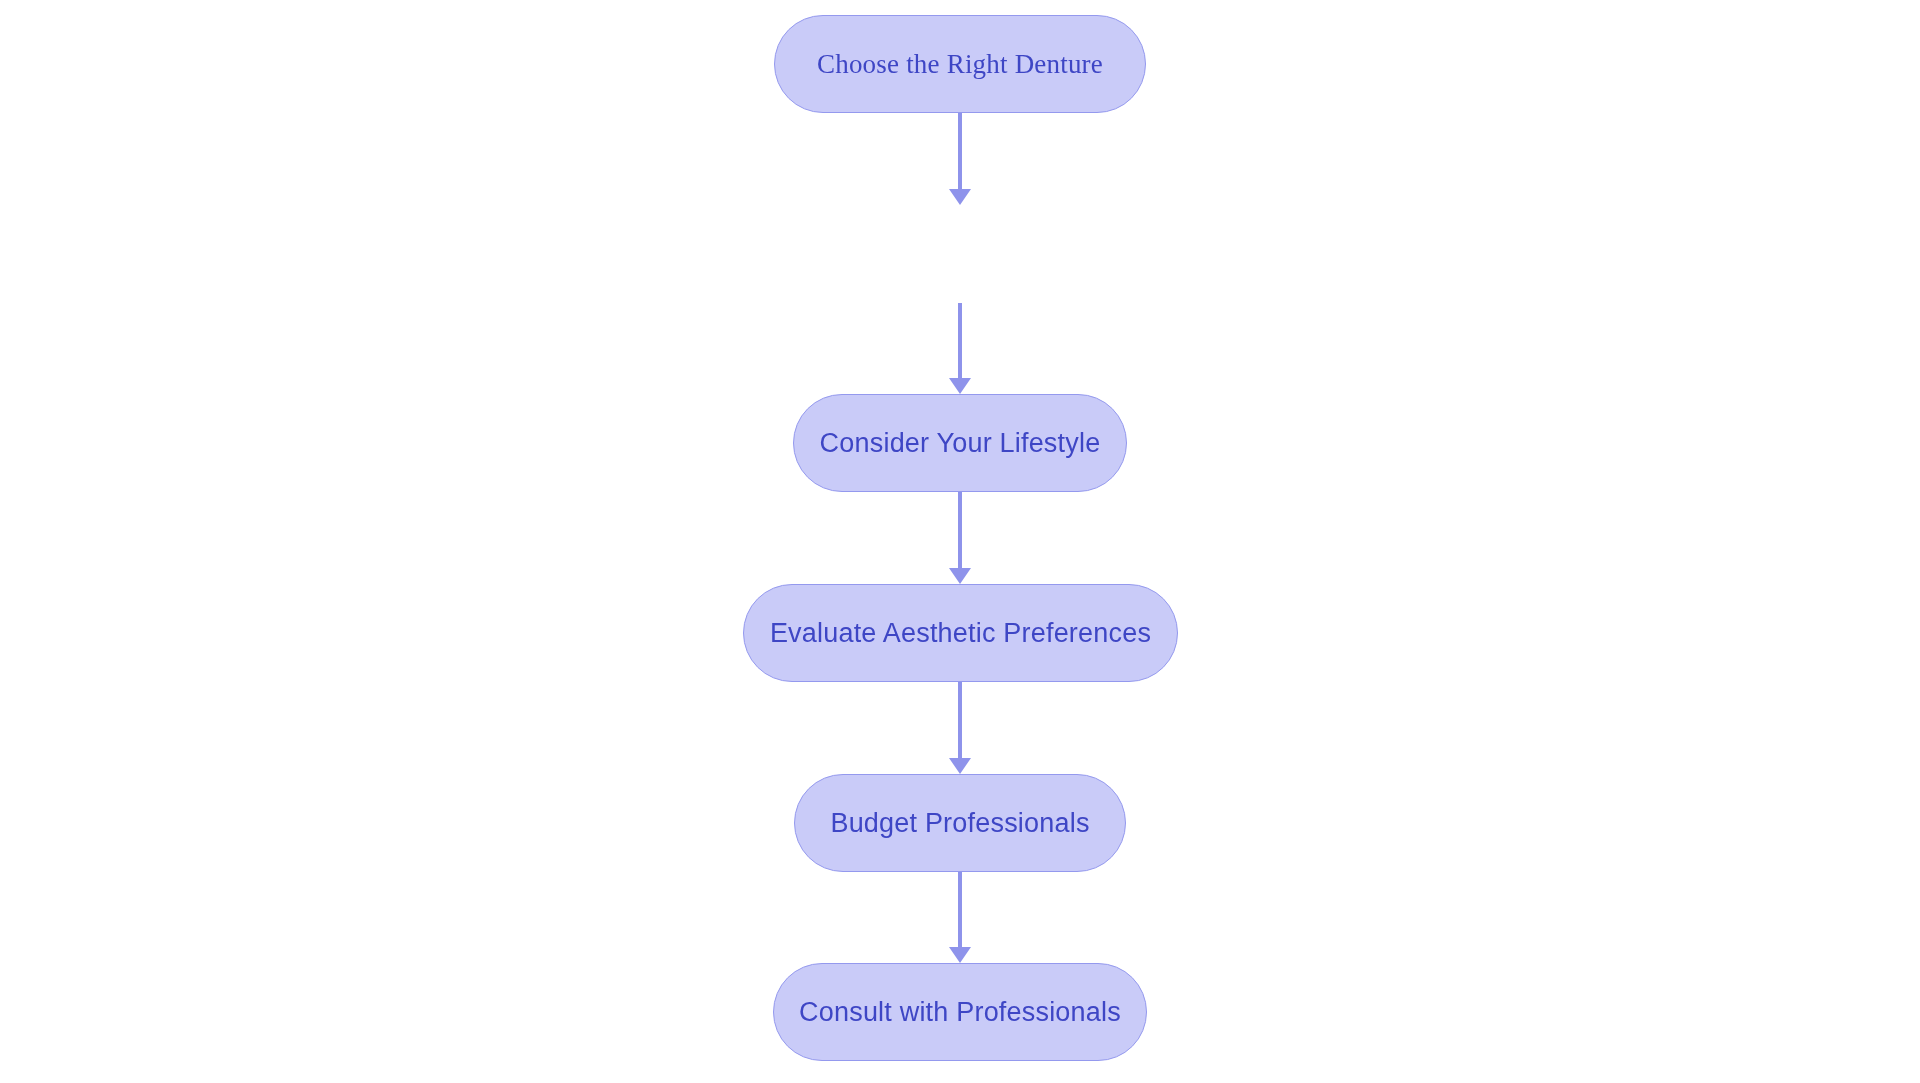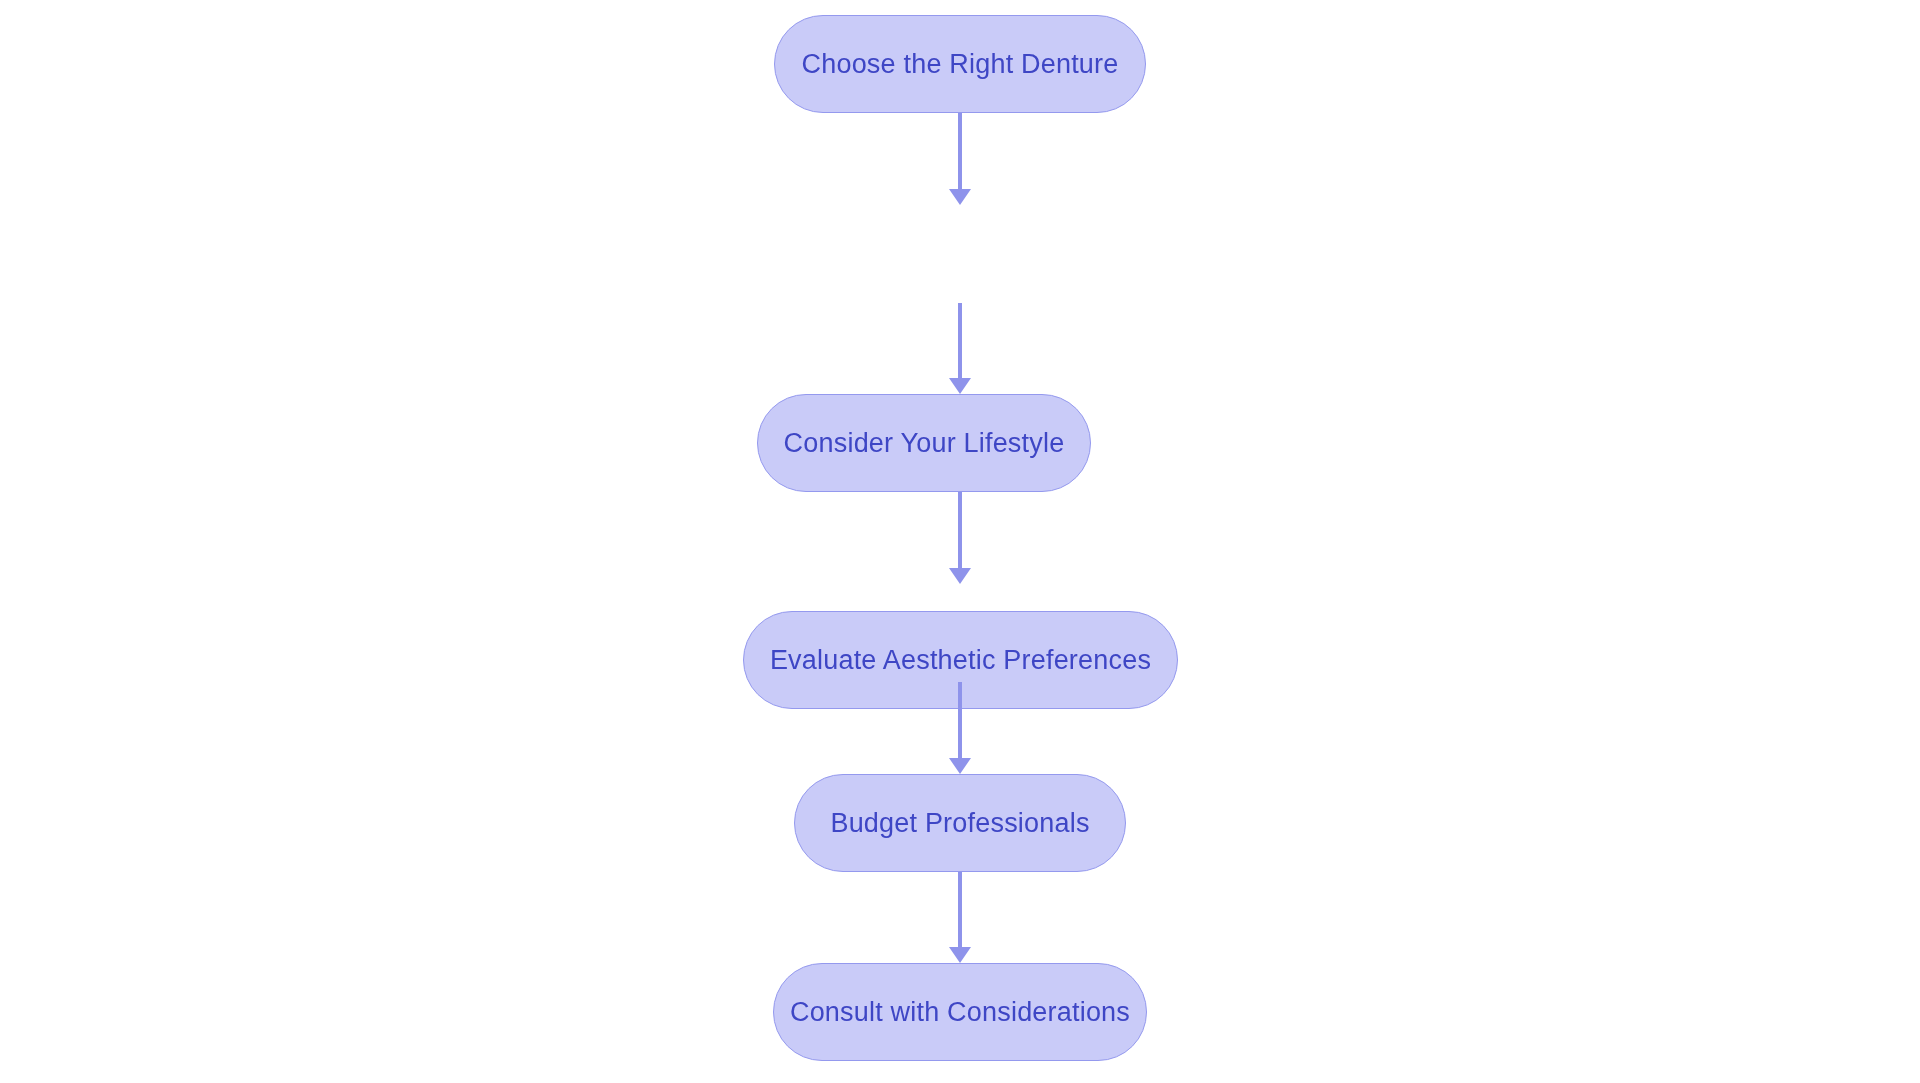--- a/index.html
+++ b/index.html
@@ -53,59 +53,59 @@
     border-left: 11px solid transparent;
     border-right: 11px solid transparent;
     border-top: 16px solid #8e93eb;
   }
 </style>
 </head>
 <body>
 
 <div class="canvas">
 
-  <div class="node" style="left:774px; top:15px; width:372px;">
+  <div class="node" style="left:774px; top:15px; width:372px;font-family:Liberation Serif, serif;">
     <span class="node-label">Choose the Right Denture</span>
   </div>
 
   <div class="arrow" style="top:113px; height:92px;">
     <div class="arrow-line"></div>
     <div class="arrow-head"></div>
   </div>
 
 
   <div class="arrow" style="top:303px; height:91px;">
     <div class="arrow-line"></div>
     <div class="arrow-head"></div>
   </div>
 
-  <div class="node" style="left:757px; top:394px; width:334px;">
+  <div class="node" style="left:793px; top:394px; width:334px;">
     <span class="node-label">Consider Your Lifestyle</span>
   </div>
 
   <div class="arrow" style="top:492px; height:92px;">
     <div class="arrow-line"></div>
     <div class="arrow-head"></div>
   </div>
 
-  <div class="node" style="left:743px; top:584px; width:435px;margin-top:27px;">
+  <div class="node" style="left:743px; top:584px; width:435px;">
     <span class="node-label">Evaluate Aesthetic Preferences</span>
   </div>
 
   <div class="arrow" style="top:682px; height:92px;">
     <div class="arrow-line"></div>
     <div class="arrow-head"></div>
   </div>
 
   <div class="node" style="left:794px; top:774px; width:332px;">
     <span class="node-label">Budget Professionals</span>
   </div>
 
   <div class="arrow" style="top:872px; height:91px;">
     <div class="arrow-line"></div>
     <div class="arrow-head"></div>
   </div>
 
   <div class="node" style="left:773px; top:963px; width:374px;">
-    <span class="node-label">Consult with Considerations</span>
+    <span class="node-label">Consult with Professionals</span>
   </div>
 
 </div>
 
 </body></html>

